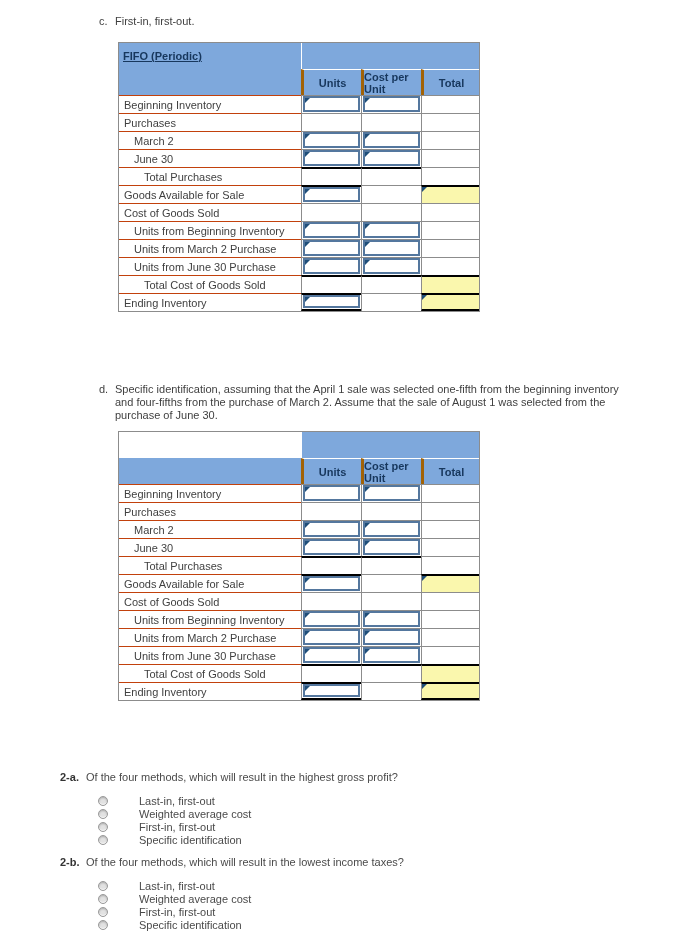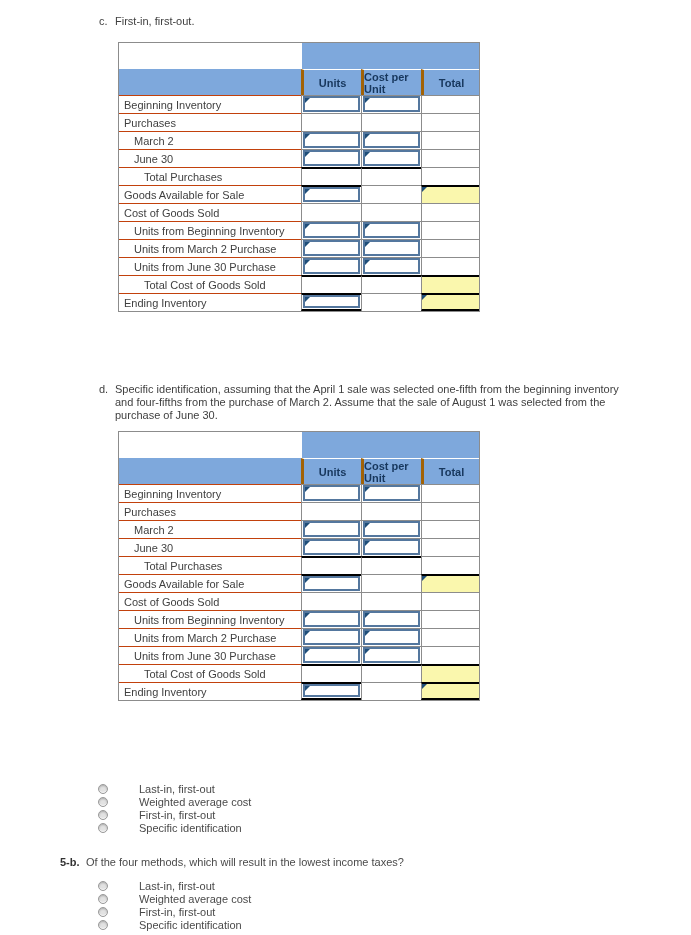--- a/index.html
+++ b/index.html
@@ -56,20 +56,21 @@
 </style>
 </head>
 <body>
 
 <div class="sec abs" style="top:15px; left:99px;">
   <span class="slabel">c.</span>
   <span class="stext">First-in, first-out.</span>
 </div>
 
 <div class="acct-table abs" style="top:42px; left:118px;">
+    <div class="hcell title">FIFO (Periodic)</div>
     <div class="hcell topright"></div>
     <div class="hcell blank"></div>
     <div class="hcell colhead">Units</div>
     <div class="hcell colhead">Cost per Unit</div>
     <div class="hcell colhead">Total</div>
     <div class="lcell ind0">Beginning Inventory</div>
     <div class="dcell units">
       <div class="inp">
         <span class="tri"></span>
       </div>
@@ -293,20 +294,24 @@
         <span class="tri"></span>
       </div>
     </div>
     <div class="dcell cpu"></div>
     <div class="dcell total bt bb yellow">
       <span class="tri"></span>
     </div>
   </div>
 
 <div class="question abs" style="top:771px; left:60px;">
+  <div class="qline">
+    <span class="qnum">2-a.</span>
+    <span class="qtext">Of the four methods, which will result in the highest gross profit?</span>
+  </div>
   <div class="opts">
     <div class="opt">
       <span class="radio"></span>
       <span class="optlabel">Last-in, first-out</span>
     </div>
     <div class="opt">
       <span class="radio"></span>
       <span class="optlabel">Weighted average cost</span>
     </div>
     <div class="opt">
@@ -315,21 +320,21 @@
     </div>
     <div class="opt">
       <span class="radio"></span>
       <span class="optlabel">Specific identification</span>
     </div>
   </div>
 </div>
 
 <div class="question abs" style="top:856px; left:60px;">
   <div class="qline">
-    <span class="qnum">5-b.</span>
+    <span class="qnum">2-b.</span>
     <span class="qtext">Of the four methods, which will result in the lowest income taxes?</span>
   </div>
   <div class="opts">
     <div class="opt">
       <span class="radio"></span>
       <span class="optlabel">Last-in, first-out</span>
     </div>
     <div class="opt">
       <span class="radio"></span>
       <span class="optlabel">Weighted average cost</span>

